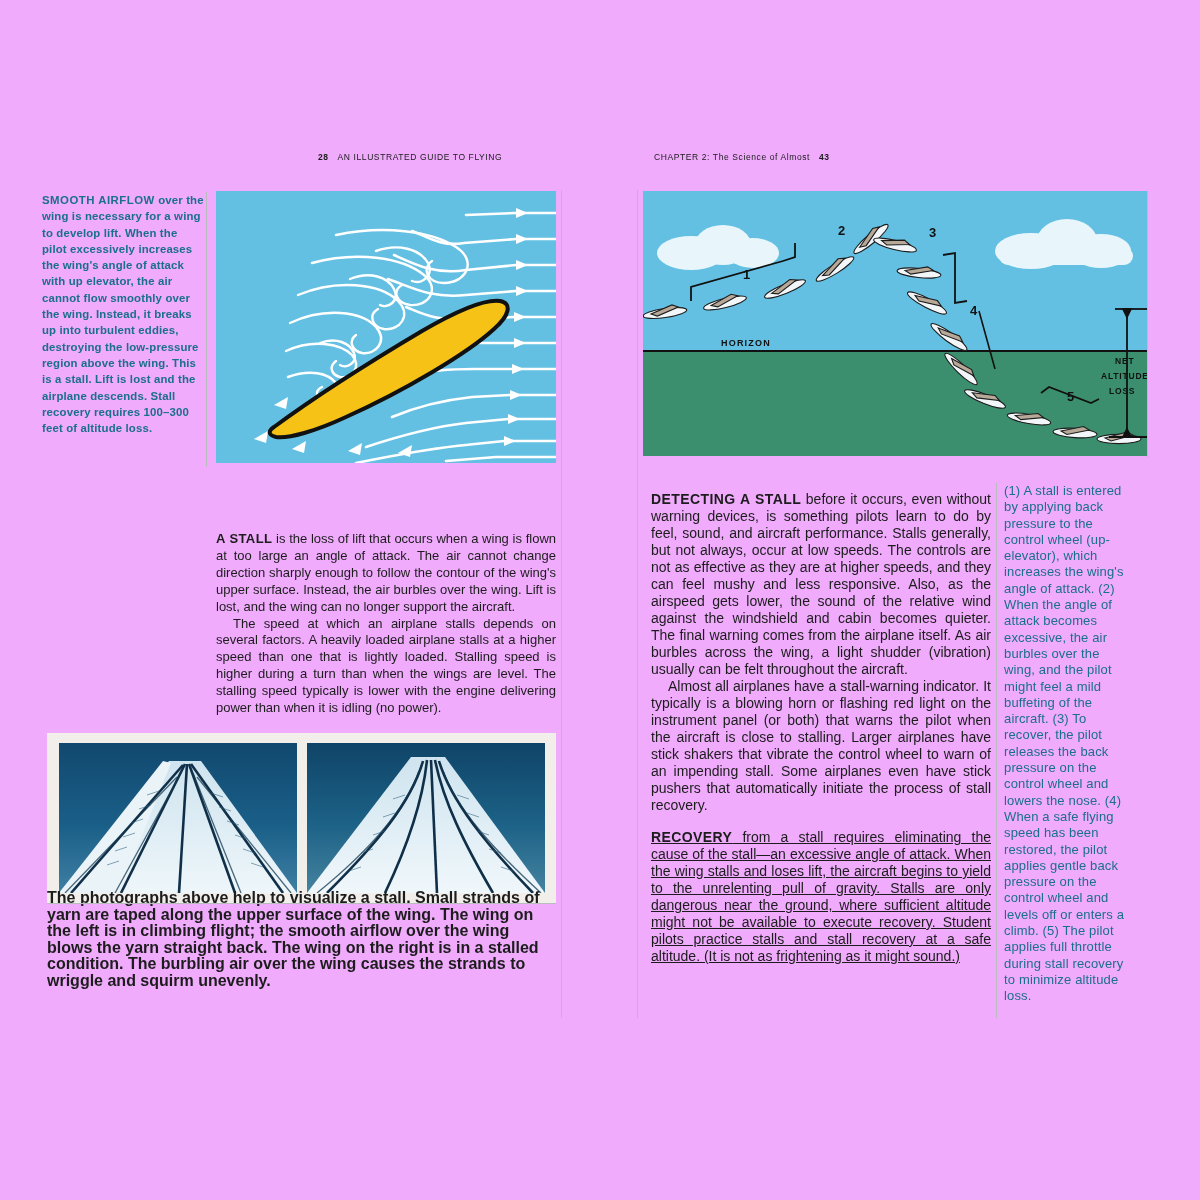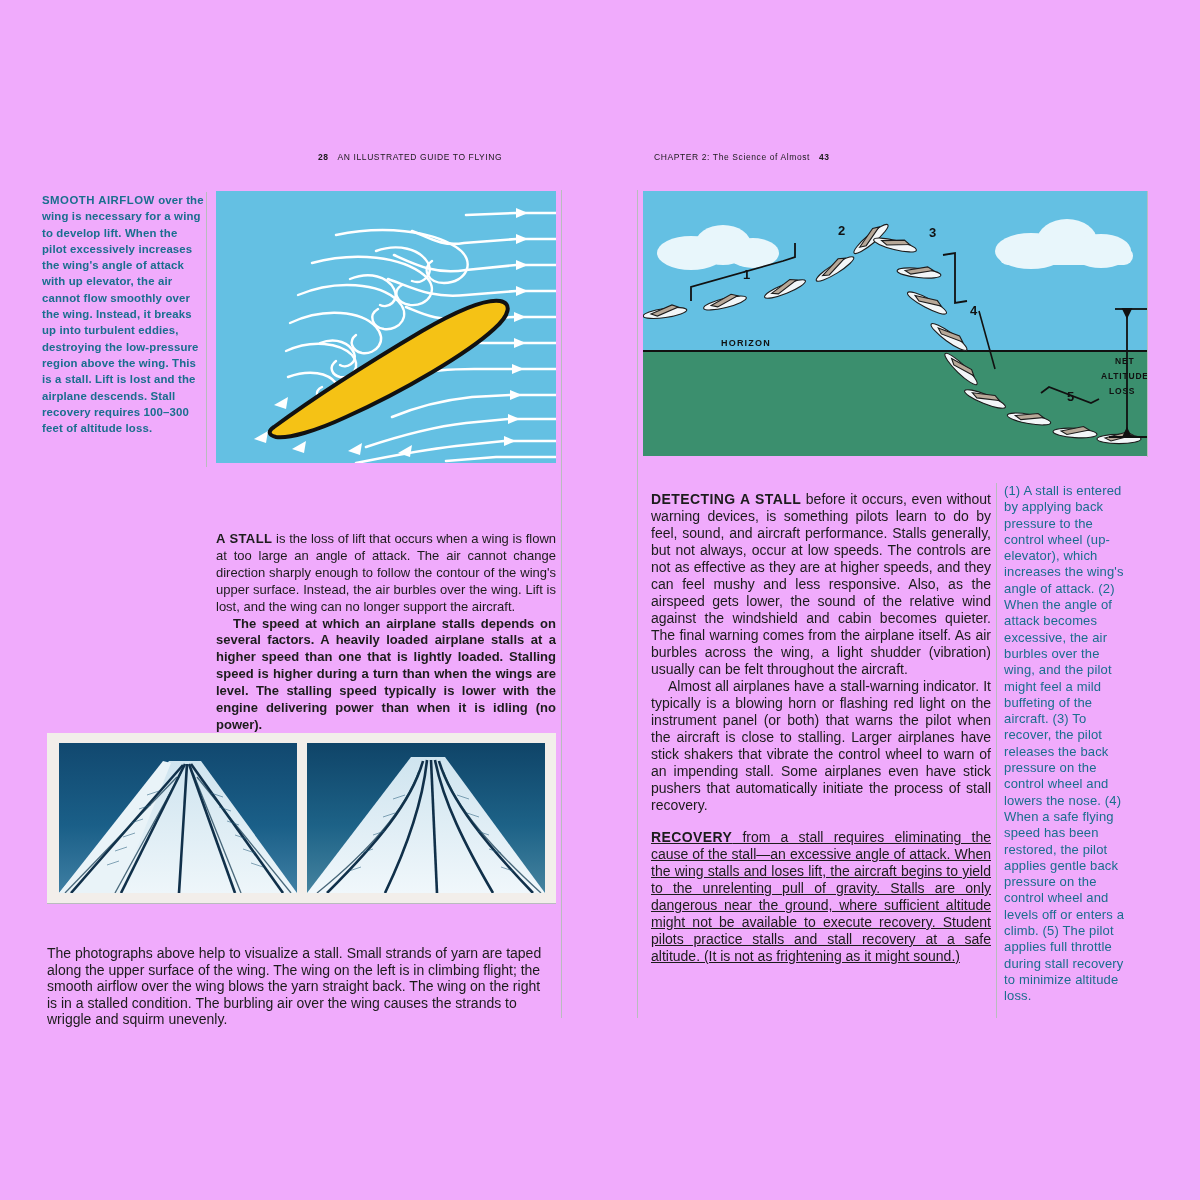--- a/index.html
+++ b/index.html
@@ -77,21 +77,21 @@
     position: absolute;
     left: 216px; top: 483px;
     width: 340px;
     font-size: 13px;
     line-height: 16.9px;
     color: #1c1c1c;
     text-align: justify;
     margin-top: 48px;
   }
   #left-body p { margin: 0; }
-  #left-body p + p { text-indent: 17px; font-weight: bold; }
+  #left-body p + p { text-indent: 17px; }
   .runin { font-weight: bold; letter-spacing: 0.4px; }
 
   
   #photo-strip {
     position: absolute;
     left: 47px; top: 733px;
     width: 509px; height: 170px;
     background: #f2eeea;
     display: flex;
     align-items: center;
@@ -101,25 +101,25 @@
   .photo {
     position: relative;
     width: 238px; height: 150px;
     overflow: hidden;
     background: #0d4a74;
   }
 
   
   #photo-caption {
     position: absolute;
-    left: 47px; top: 945px;
+    left: 47px; top: 890px;
     width: 505px;
-    font-size: 14px;
+    font-size: 16px;
     line-height: 16.6px;
-    font-weight: normal;
+    font-weight: bold;
     color: #1c1c1c;
   }
 
   
   #stall-fig {
     position: absolute;
     left: 643px; top: 191px;
     width: 504px; height: 265px;
     overflow: hidden;
     background: #64c0e3;

